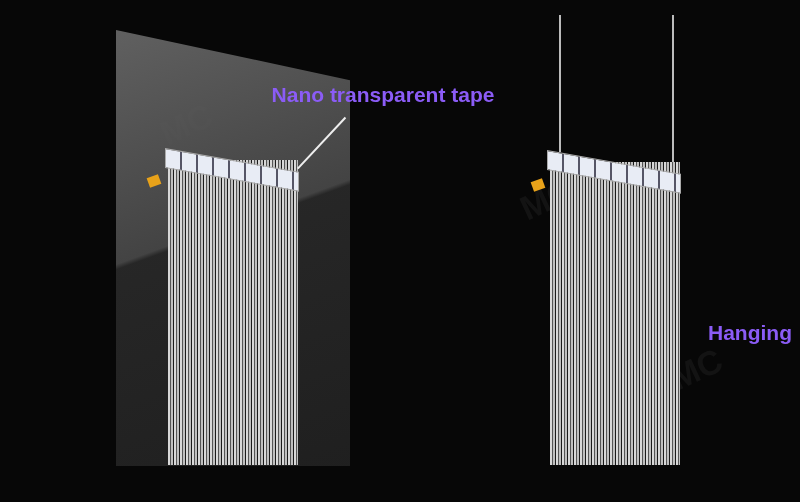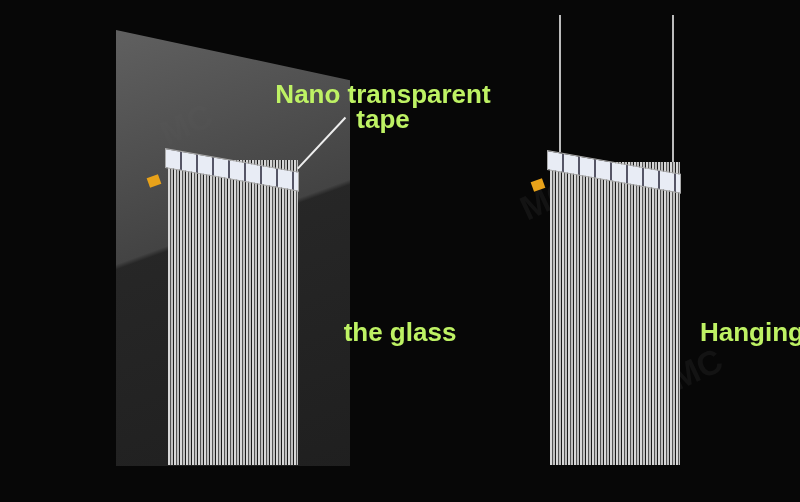--- a/index.html
+++ b/index.html
@@ -4,41 +4,40 @@
 <style>
   html, body { margin:0; padding:0; }
   body { width:800px; height:502px; background:#070707; position:relative; overflow:hidden;
          font-family:"Liberation Sans", sans-serif; }
   .abs { position:absolute; }
   .glass { left:116px; top:30px; width:234px; height:436px;
            background:linear-gradient(160deg,#6a6a6a 0%,#4a4a4a 45%,#2a2a2a 46%,#222 100%);
            clip-path:polygon(0 0, 100% 11.5%, 100% 100%, 0 100%); opacity:0.9; }
   .screen { background:repeating-linear-gradient(90deg,#d8d8d8 0px,#d8d8d8 2px,#555 2px,#555 3px,#bfbfbf 3px,#bfbfbf 5px,#1a1a1a 5px,#1a1a1a 6px); }
   .header-bar { background:repeating-linear-gradient(90deg,#e8ecf5 0,#e8ecf5 14px,#556 14px,#556 16px); border:1px solid #aaa; }
-  .label { color:#bef264; font-weight:bold; font-size:26px; line-height:25px; text-align:center; }
+  .label { color:#8b5cf6; font-weight:bold; font-size:21px; line-height:25px; text-align:center; }
   .rod { width:2px; background:#bbb; }
   .connector { width:12px; height:10px; background:#e8a21a; transform:rotate(-20deg); }
   .leader { height:2px; background:#eee; transform-origin:0 0; }
   .wm { color:rgba(255,255,255,0.05); font-weight:bold; font-size:34px; transform:rotate(-25deg); }
 </style>
 </head>
 <body>
 
 <div class="abs wm" style="left:160px;top:105px;">MC</div>
 <div class="abs wm" style="left:520px;top:180px;">MC</div>
 <div class="abs wm" style="left:670px;top:350px;">MC</div>
 
 <div class="abs glass"></div>
 <div class="abs screen" style="left:168px;top:160px;width:130px;height:305px;"></div>
 <div class="abs header-bar" style="left:165px;top:148px;width:132px;height:18px;transform:skewY(10deg);transform-origin:0 0;"></div>
 <div class="abs connector" style="left:148px;top:176px;"></div>
 <div class="abs leader" style="left:297px;top:168px;width:70px;transform:rotate(-47deg);"></div>
 <div class="abs label" style="left:258px;top:82px;width:250px;">Nano transparent tape</div>
 <div class="abs label" style="left:300px;top:320px;width:200px;">
-  <div>the glass</div>
 </div>
 
 <div class="abs rod" style="left:559px;top:15px;height:137px;"></div>
 <div class="abs rod" style="left:672px;top:15px;height:160px;"></div>
 <div class="abs screen" style="left:550px;top:162px;width:130px;height:303px;"></div>
 <div class="abs header-bar" style="left:547px;top:150px;width:132px;height:18px;transform:skewY(10deg);transform-origin:0 0;"></div>
 <div class="abs connector" style="left:532px;top:180px;"></div>
 <div class="abs label" style="left:700px;top:320px;width:100px;text-align:center;">Hanging</div>
 
 </body></html>

